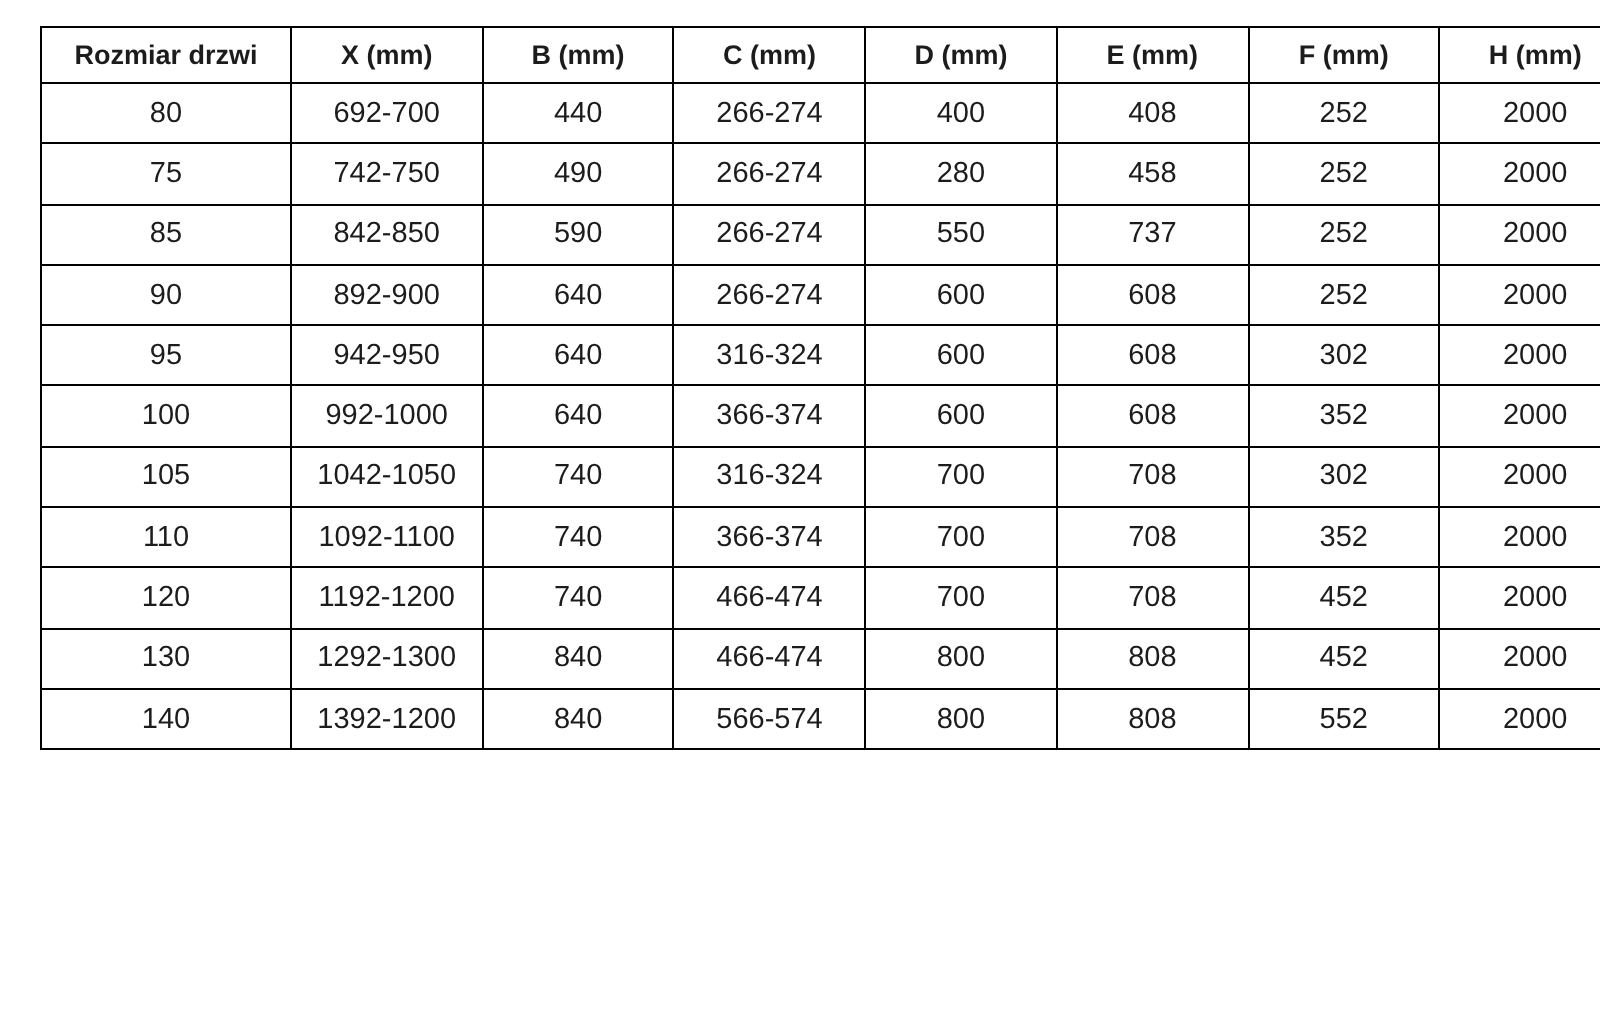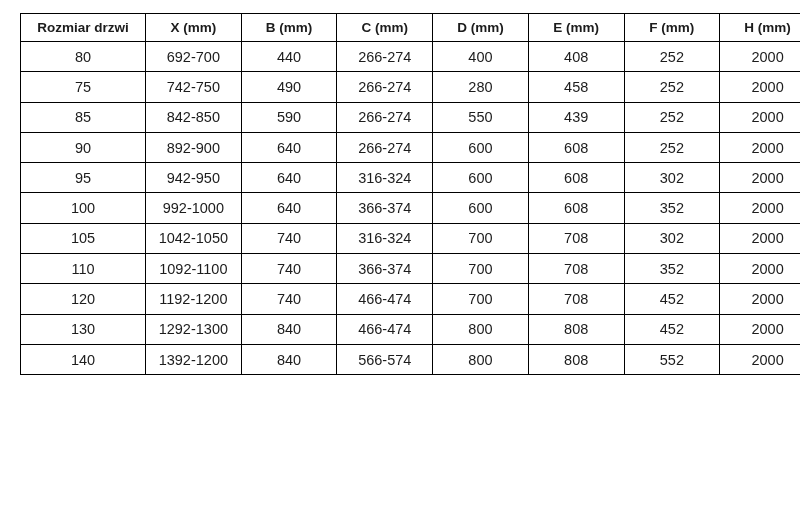--- a/index.html
+++ b/index.html
@@ -90,21 +90,21 @@
         <td>458</td>
         <td>252</td>
         <td>2000</td>
       </tr>
       <tr>
         <td>85</td>
         <td>842-850</td>
         <td>590</td>
         <td>266-274</td>
         <td>550</td>
-        <td>439</td>
+        <td>737</td>
         <td>252</td>
         <td>2000</td>
       </tr>
       <tr>
         <td>90</td>
         <td>892-900</td>
         <td>640</td>
         <td>266-274</td>
         <td>600</td>
         <td>608</td>

